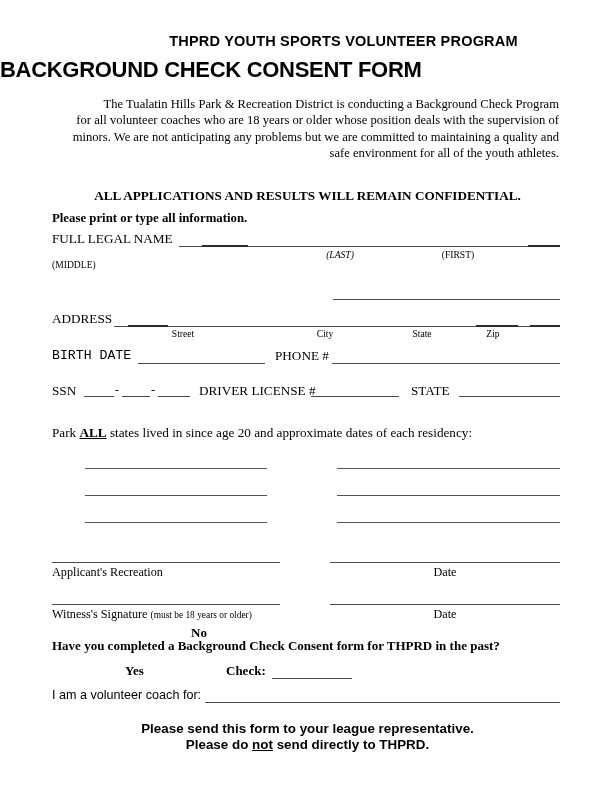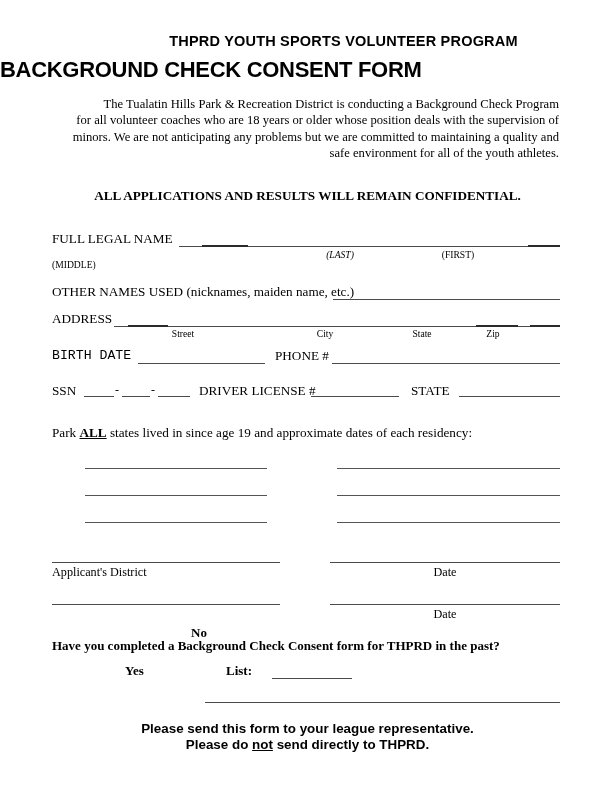--- a/index.html
+++ b/index.html
@@ -156,30 +156,30 @@
 <body>
 
 <div class="page">
 
   <div class="program-title">THPRD YOUTH SPORTS VOLUNTEER PROGRAM</div>
   <div class="form-title">BACKGROUND CHECK CONSENT FORM</div>
 
   <div class="para p1">The Tualatin Hills Park &amp; Recreation District is conducting a Background Check Program for all volunteer coaches who are 18 years or older whose position deals with the supervision of minors.  We are not anticipating any problems but we are committed to maintaining a quality and safe environment for all of the youth athletes.</div>
 
   <div class="confidential">ALL APPLICATIONS AND RESULTS WILL REMAIN CONFIDENTIAL.</div>
+  <div class="print-instr">Please print or type all information.</div>
 
   <div class="row" style="left:52px; top:231px;">FULL LEGAL NAME</div>
   <div class="rule" style="left:179px; top:246px; width:381px;"></div>
   <div class="rule thick" style="left:202px; top:245px; width:46px;"></div>
   <div class="rule thick" style="left:528px; top:245px; width:32px;"></div>
   <div class="sublabel" style="left:300px; top:249px; width:80px;font-style:italic;">(LAST)</div>
   <div class="sublabel" style="left:418px; top:249px; width:80px;">(FIRST)</div>
   <div class="sublabel" style="left:52px; top:259px; width:60px; text-align:left;">(MIDDLE)</div>
 
-  <div class="row" style="left:52px; top:284px;">OTHER NAMES USED (nicknames, maiden name, etc.)</div>
   <div class="rule" style="left:333px; top:299px; width:227px;"></div>
 
   <div class="row" style="left:52px; top:311px;">ADDRESS</div>
   <div class="rule" style="left:114px; top:326px; width:446px;"></div>
   <div class="rule thick" style="left:128px; top:325px; width:40px;"></div>
   <div class="rule thick" style="left:476px; top:325px; width:42px;"></div>
   <div class="rule thick" style="left:530px; top:325px; width:30px;"></div>
   <div class="sublabel" style="left:148px; top:328px; width:70px;">Street</div>
   <div class="sublabel" style="left:295px; top:328px; width:60px;">City</div>
   <div class="sublabel" style="left:392px; top:328px; width:60px;">State</div>
@@ -196,45 +196,50 @@
   <div class="rule" style="left:122px; top:396px; width:28px;"></div>
   <div class="row" style="left:151px; top:383px; font-size:12px;">-</div>
   <div class="rule" style="left:158px; top:396px; width:32px;"></div>
 
   <div class="row" style="left:199px; top:383px;">DRIVER LICENSE #</div>
   <div class="rule" style="left:311px; top:396px; width:88px;"></div>
   <div class="row" style="left:411px; top:383px;">STATE</div>
   <div class="rule" style="left:459px; top:396px; width:101px;"></div>
 
   <div class="row" style="left:52px; top:425px;">
-    <span>Park </span><b class="u">ALL</b><span> states lived in since age 19 and approximate dates of each residency:</span>
+    <span>Park </span><b class="u">ALL</b><span> states lived in since age 20 and approximate dates of each residency:</span>
   </div>
 
   <div class="resid-line" style="left:85px;  top:468px; width:182px;"></div>
   <div class="resid-line" style="left:337px; top:468px; width:223px;"></div>
   <div class="resid-line" style="left:85px;  top:495px; width:182px;"></div>
   <div class="resid-line" style="left:337px; top:495px; width:223px;"></div>
   <div class="resid-line" style="left:85px;  top:522px; width:182px;"></div>
   <div class="resid-line" style="left:337px; top:522px; width:223px;"></div>
 
   <div class="sig-rule" style="left:52px; top:562px; width:228px;"></div>
-  <div class="sig-label" style="left:52px; top:565px;">Applicant's District</div>
+  <div class="sig-label" style="left:52px; top:565px;">Applicant's Recreation</div>
   <div class="sig-rule" style="left:330px; top:562px; width:230px;"></div>
   <div class="date-label" style="left:330px; top:565px; width:230px;">Date</div>
 
   <div class="sig-rule" style="left:52px; top:604px; width:228px;"></div>
+  <div class="sig-label" style="left:52px; top:607px;">
+    <span>Witness's Signature</span>
+    <span class="sig-note">(must be 18 years or older)</span>
+  </div>
   <div class="sig-rule" style="left:330px; top:604px; width:230px;"></div>
   <div class="date-label" style="left:330px; top:607px; width:230px;">Date</div>
 
   <div class="question">Have you completed a Background Check Consent form for THPRD in the past?</div>
   <div class="yn" style="left:125px; top:663px;">Yes</div>
   <div class="yn" style="left:191px; top:625px;">No</div>
-  <div class="yn" style="left:226px; top:663px;">List:</div>
+  <div class="yn" style="left:226px; top:663px;">Check:</div>
   <div class="rule" style="left:272px; top:678px; width:80px;"></div>
 
+  <div class="coach-line">I am a volunteer coach for:</div>
   <div class="rule" style="left:205px; top:702px; width:355px;"></div>
 
   <div class="footer l1">Please send this form to your league representative.</div>
   <div class="footer l2">
     <span>Please do </span><span class="u">not</span><span> send directly to THPRD.</span>
   </div>
 
 </div>
 
 </body></html>

